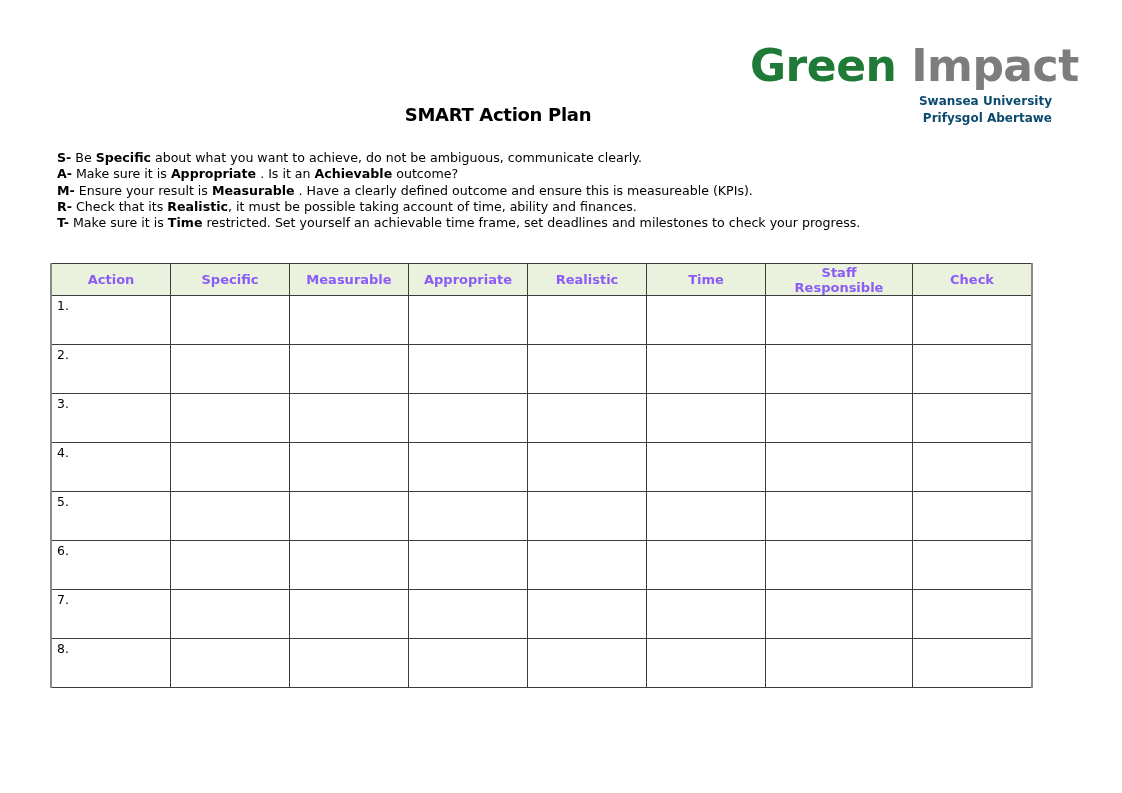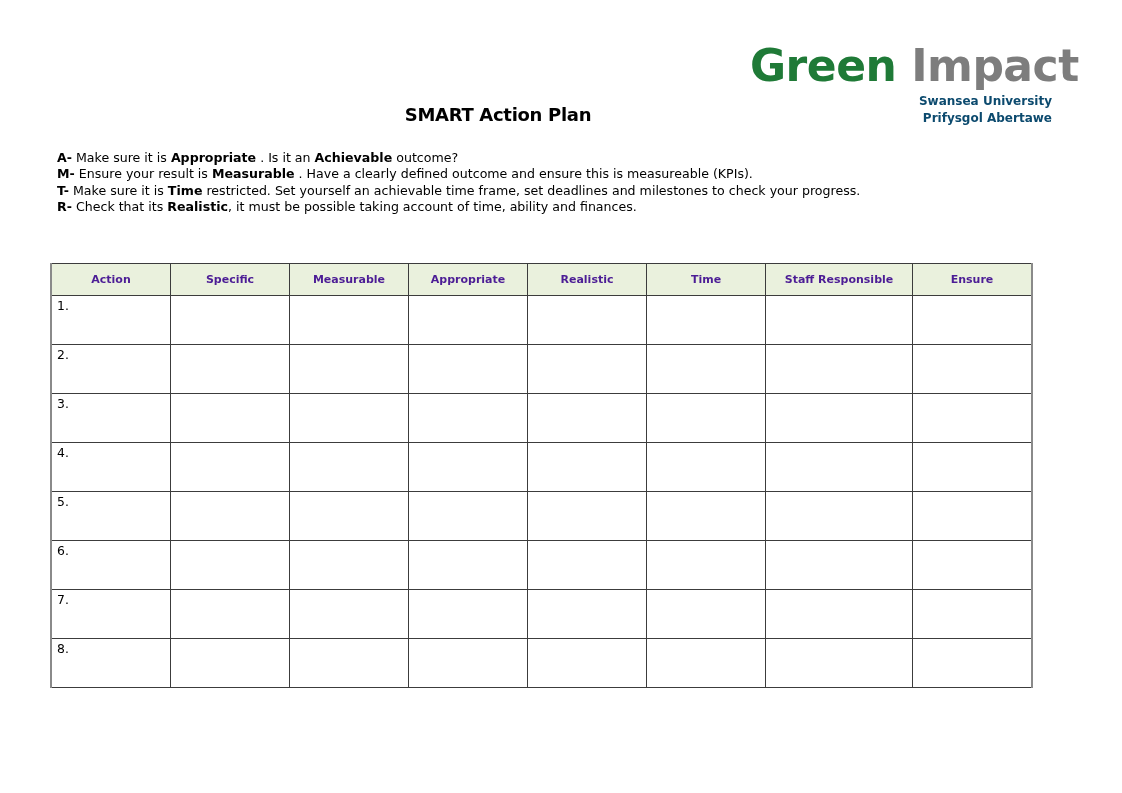--- a/index.html
+++ b/index.html
@@ -13,55 +13,56 @@
     .logo-sub2 { top: 73px; padding-left: 32px; }
 
     .title { position: absolute; left: 0; width: 996px; top: 104px; text-align: center; font-weight: bold; font-size: 18px; letter-spacing: -0.3px; }
 
     .smart { position: absolute; left: 57px; top: 150px; font-size: 12.6px; line-height: 16.3px; white-space: nowrap; }
     .smart .line { display: block; }
     .smart b { font-weight: bold; }
 
     table.plan { position: absolute; left: 50px; top: 263px; border-collapse: collapse; table-layout: fixed; width: 946px; }
     table.plan th, table.plan td { border: 1.5px solid #3c3c3c; width: 118px; padding: 0; }
-    table.plan th { background: #eaf1dd; color: #4c1d95; font-size: 11px; font-weight: bold; height: 31px; text-align: center; vertical-align: middle; line-height: 15px; }
+    table.plan th { background: #eaf1dd; color: #8b5cf6; font-size: 13px; font-weight: bold; height: 31px; text-align: center; vertical-align: middle; line-height: 15px; }
     table.plan td { height: 48px; vertical-align: top; font-size: 12.4px; }
     table.plan td .num { display: block; padding: 2px 0 0 5px; }
     table.plan tr > *:first-child { border-left-color: #8a8a8a; border-left-width: 2px; }
     table.plan tr > *:last-child { border-right-color: #8a8a8a; border-right-width: 2px; }
   </style>
 </head>
 <body>
 
 <div class="logo">
   <div class="logo-main"><span class="logo-green">Green</span> <span class="logo-grey">Impact</span></div>
   <div class="logo-sub logo-sub1">Swansea University</div>
   <div class="logo-sub logo-sub2">Prifysgol Abertawe</div>
 </div>
 
 <div class="title">SMART Action Plan</div>
 
 <div class="smart">
+  <span class="line"><b>S-</b><span> Be </span><b>Specific</b><span> about what you want to achieve, do not be ambiguous, communicate clearly.</span></span>
   <span class="line"><b>A-</b><span> Make sure it is </span><b>Appropriate</b><span> . Is it an </span><b>Achievable</b><span> outcome?</span></span>
   <span class="line"><b>M-</b><span> Ensure your result is </span><b>Measurable</b><span> . Have a clearly defined outcome and ensure this is measureable (KPIs).</span></span>
+  <span class="line"><b>R-</b><span> Check that its </span><b>Realistic</b><span>, it must be possible taking account of time, ability and finances.</span></span>
   <span class="line"><b>T-</b><span> Make sure it is </span><b>Time</b><span> restricted. Set yourself an achievable time frame, set deadlines and milestones to check your progress.</span></span>
-  <span class="line"><b>R-</b><span> Check that its </span><b>Realistic</b><span>, it must be possible taking account of time, ability and finances.</span></span>
 </div>
 
 <table class="plan">
   <thead>
     <tr>
       <th>Action</th>
       <th>Specific</th>
       <th>Measurable</th>
       <th>Appropriate</th>
       <th>Realistic</th>
       <th>Time</th>
       <th style="padding:0 14px;">Staff Responsible</th>
-      <th>Ensure</th>
+      <th>Check</th>
     </tr>
   </thead>
   <tbody>
     <tr>
       <td>
           <span class="num">1.</span>
         </td>
       <td></td>
         <td></td>
         <td></td>

